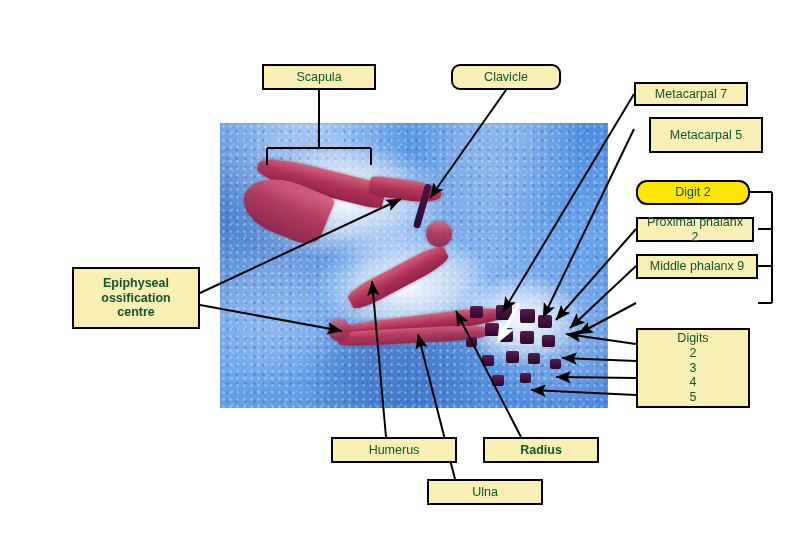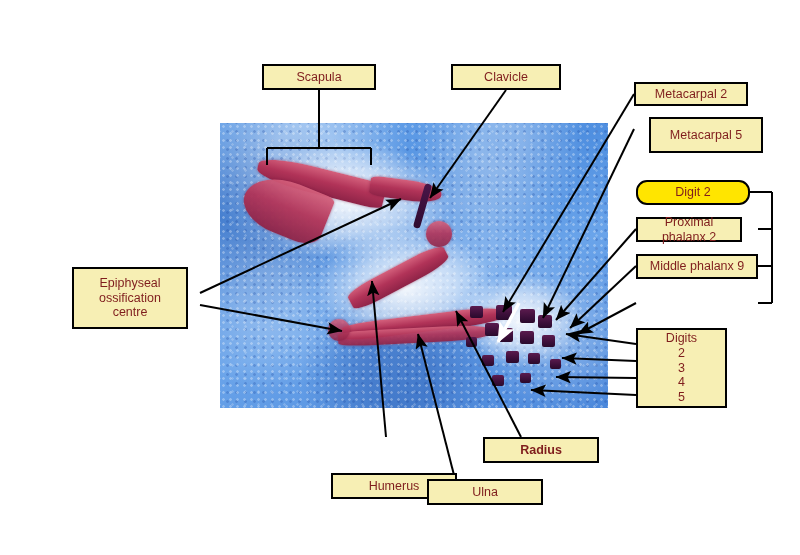--- a/index.html
+++ b/index.html
@@ -70,21 +70,21 @@
     background: linear-gradient(180deg, #5b1b4e 0%, #3c0f3a 60%, #2a0a2c 100%);
     border-radius: 2px;
   }
 
   
   .lbl {
     position: absolute;
     box-sizing: border-box;
     background: #f7efb4;
     border: 2px solid #000000;
-    color: #7f1d1d;
+    color: #14532d;
     font-size: 12.5px;
     line-height: 1.18;
     display: flex;
     align-items: center;
     justify-content: center;
     text-align: center;
     white-space: pre-line;
     padding: 0 4px;
   }
   .lbl.hl { background: #ffe500; border-radius: 11px; }
@@ -204,46 +204,46 @@
       <path d="M386,437 L372,281" marker-end="url(#ah)"></path>
       <path d="M455,479 L418,334" marker-end="url(#ah)"></path>
       <path d="M521,437 L456,311" marker-end="url(#ah)"></path>
     </g>
 
     <path d="M519,303 L498,342" stroke="#ffffff" stroke-width="3.4" fill="none" marker-end="url(#ahw)"></path>
   </svg>
 
   <div class="lbl" style="left:262px; top:64px; width:114px; height:26px;">Scapula</div>
 
-  <div class="lbl" style="left:451px; top:64px; width:110px; height:26px;">Clavicle</div>
-
-  <div class="lbl" style="left:634px; top:82px; width:114px; height:24px;">Metacarpal 2</div>
+  <div class="lbl" style="left:451px; top:64px; width:110px; height:26px;border-radius:9px;">Clavicle</div>
+
+  <div class="lbl" style="left:634px; top:82px; width:114px; height:24px;">Metacarpal 7</div>
 
   <div class="lbl" style="left:649px; top:117px; width:114px; height:36px;">Metacarpal 5</div>
 
   <div class="lbl hl" style="left:636px; top:180px; width:114px; height:25px;">Digit 2</div>
 
-  <div class="lbl" style="left:636px; top:217px; width:106px; height:25px;">Proximal phalanx 2</div>
+  <div class="lbl" style="left:636px; top:217px; width:118px; height:25px;">Proximal phalanx 2</div>
 
   <div class="lbl" style="left:636px; top:254px; width:122px; height:25px;">Middle phalanx 9</div>
 
 
-  <div class="lbl stack" style="left:636px; top:328px; width:91px; height:80px;">
+  <div class="lbl stack" style="left:636px; top:328px; width:114px; height:80px;">
     <span>Digits</span>
     <span>2</span>
     <span>3</span>
     <span>4</span>
     <span>5</span>
   </div>
 
-  <div class="lbl stack" style="left:72px; top:267px; width:116px; height:62px;">
+  <div class="lbl stack" style="left:72px; top:267px; width:128px; height:62px;font-weight:bold;">
     <span>Epiphyseal</span>
     <span>ossification</span>
     <span>centre</span>
   </div>
 
-  <div class="lbl" style="left:331px; top:437px; width:126px; height:26px;margin-top:36px;">Humerus</div>
+  <div class="lbl" style="left:331px; top:437px; width:126px; height:26px;">Humerus</div>
 
   <div class="lbl" style="left:483px; top:437px; width:116px; height:26px;font-weight:bold;">Radius</div>
 
   <div class="lbl" style="left:427px; top:479px; width:116px; height:26px;">Ulna</div>
 
 </div>
 
 </body></html>

